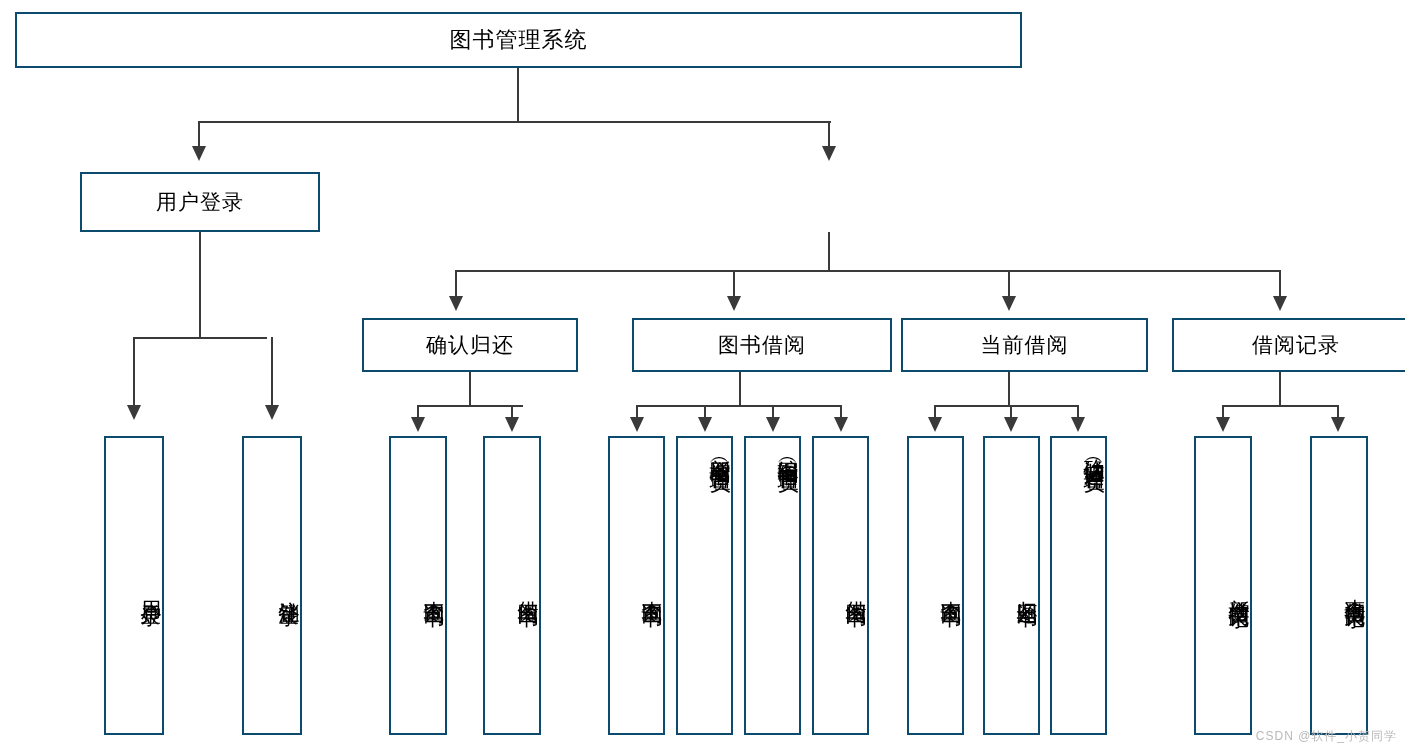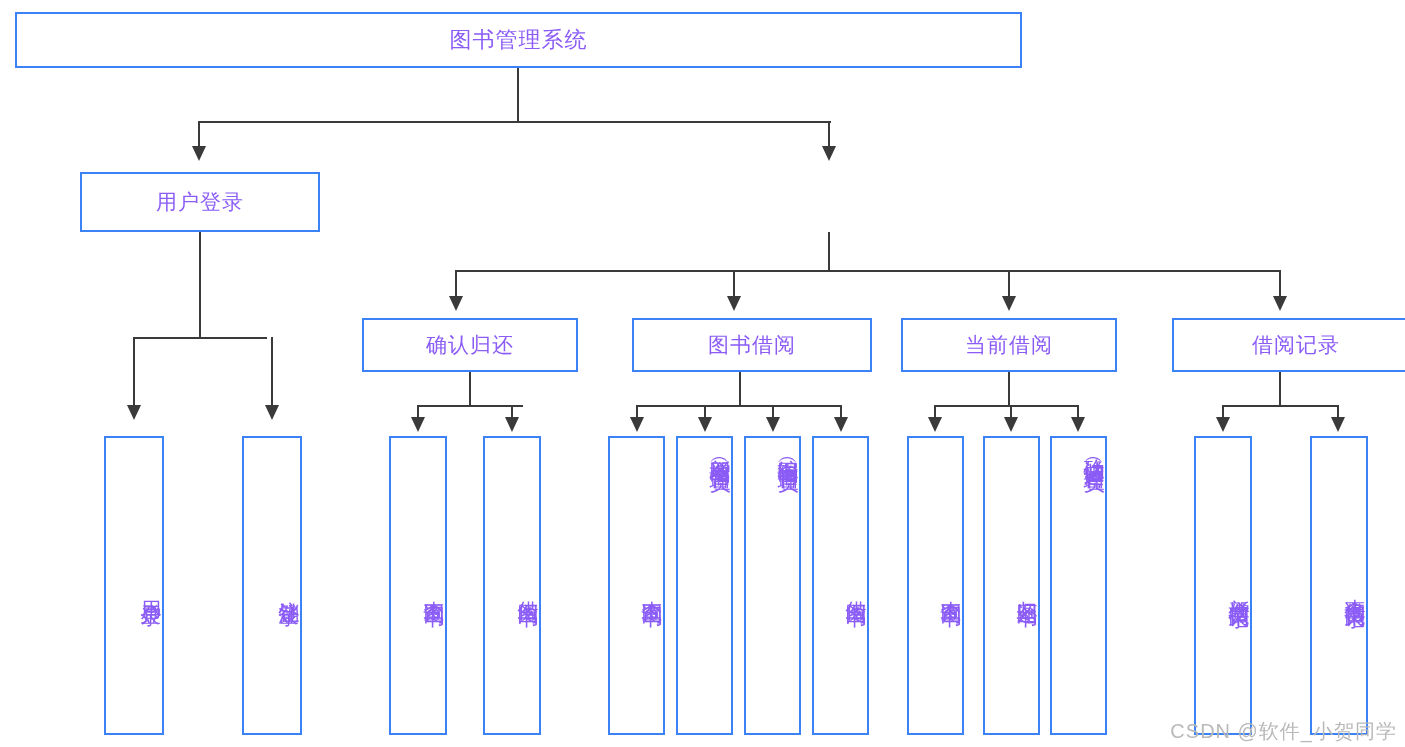--- a/index.html
+++ b/index.html
@@ -12,25 +12,25 @@
     width:1405px;
     height:747px;
     background:#ffffff;
     overflow:hidden;
   }
   
   .node{
     position:absolute;
     box-sizing:border-box;
     background:#ffffff;
-    border:2px solid #3b82f6;
+    border:2px solid #0c4a6e;
     display:flex;
     align-items:center;
     justify-content:center;
-    color:#8b5cf6;
+    color:#000000;
   }
   .node.h{
     font-size:21px;
     letter-spacing:1px;
   }
   .node.v{
     font-size:21px;
     writing-mode:vertical-rl;
     text-orientation:upright;
     letter-spacing:2px;
@@ -60,21 +60,21 @@
     width:0;height:0;
     border-left:7px solid transparent;
     border-right:7px solid transparent;
     border-top:15px solid #3a3a3a;
   }
   
   #watermark{
     position:absolute;
     right:8px;
     bottom:2px;
-    font-size:20px;
+    font-size:12px;
     color:#b9b9b9;
     letter-spacing:1px;
     white-space:nowrap;
     pointer-events:none;
   }
 </style>
 </head>
 <body>
 
 <div id="canvas">
@@ -110,24 +110,24 @@
   <div class="vline" style="left:733px;top:270px;width:2px;height:28px;"></div>
   <div class="arrow" style="left:727px;top:296px;"></div>
   <div class="vline" style="left:1008px;top:270px;width:2px;height:28px;"></div>
   <div class="arrow" style="left:1002px;top:296px;"></div>
   <div class="vline" style="left:1279px;top:270px;width:2px;height:28px;"></div>
   <div class="arrow" style="left:1273px;top:296px;"></div>
 
   <div class="node h" style="left:362px;top:318px;width:216px;height:54px;">
     <span>确认归还</span>
   </div>
-  <div class="node h" style="left:632px;top:318px;width:240px;height:54px;">
+  <div class="node h" style="left:632px;top:318px;width:260px;height:54px;">
     <span>图书借阅</span>
   </div>
-  <div class="node h" style="left:901px;top:318px;width:216px;height:54px;">
+  <div class="node h" style="left:901px;top:318px;width:247px;height:54px;">
     <span>当前借阅</span>
   </div>
   <div class="node h" style="left:1172px;top:318px;width:248px;height:54px;align-items:center;">
     <span>借阅记录</span>
   </div>
 
   <div class="vline" style="left:469px;top:372px;width:2px;height:34px;"></div>
   <div class="hline" style="left:417px;top:405px;width:106px;height:2px;"></div>
   <div class="vline" style="left:417px;top:405px;width:2px;height:14px;"></div>
   <div class="arrow" style="left:411px;top:417px;"></div>

